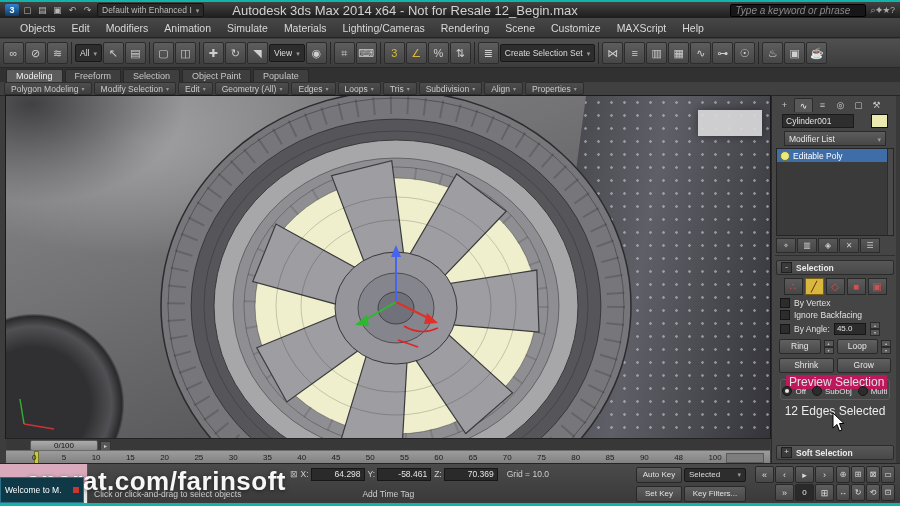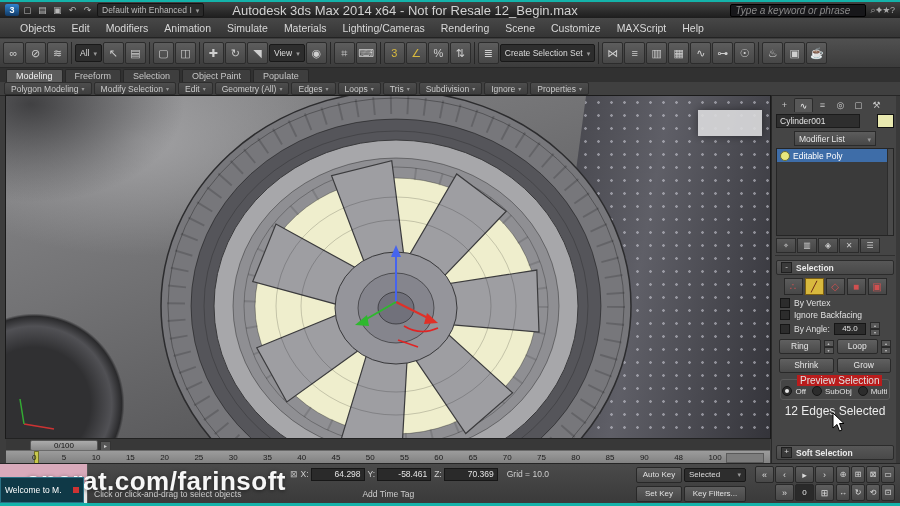--- a/index.html
+++ b/index.html
@@ -89,55 +89,55 @@
   #frame-marker{position:absolute;left:28px;top:0;width:3px;height:12px;background:#c9c94c;border:1px solid #70702a}
   #ruler-end{position:absolute;right:6px;top:2px;width:36px;height:8px;background:#7d7d7d;border:1px solid #5a5a5a}
 
   
   #command-panel{position:absolute;left:771px;top:96px;width:129px;height:367px;box-sizing:border-box;background:#454545;
                  border-left:1px solid #282828;display:flex;flex-direction:column;padding:1px 5px 2px 3px}
   #command-panel::after{content:"";position:absolute;right:0;top:0;width:4px;height:100%;background:#393939}
   #panel-tabs{display:flex;gap:1px;padding:1px 1px 0}
   .ptab{width:17px;height:13px;font-size:9px;color:#c8c8c8;display:flex;align-items:center;justify-content:center;border-radius:2px 2px 0 0}
   .ptab.active{background:#585858;border:1px solid #2b2b2b;border-bottom:none;color:#f2f2f2}
-  #objname-row{display:flex;gap:17px;margin:2px 1px}
+  #objname-row{display:flex;gap:17px;margin:2px 7px}
   #objname{flex:1;height:12px;background:#2e2e2e;border:1px solid #1b1b1b;color:#e2e2e2;font-size:8.5px;padding:0 3px;line-height:12px}
   #objcolor{width:15px;height:12px;background:var(--object_color);border:1px solid #101010}
-  #modlist{display:flex;justify-content:space-between;align-items:center;height:13px;margin:1px 19px 2px;
+  #modlist{display:flex;justify-content:space-between;align-items:center;height:13px;margin:1px 9px 2px;
            background:linear-gradient(#5c5c5c,#474747);border:1px solid #2a2a2a;padding:0 4px;font-size:8.5px;color:#e8e8e8}
   #stackbox{height:86px;background:#3a3a3a;border:1px solid #252525;margin:0 1px;position:relative}
   .stack-item{display:flex;align-items:center;gap:3px;height:13px;padding:0 3px;font-size:8.5px;color:#fff}
   .stack-item.selected{background:var(--selection_blue)}
   .bulb{width:8px;height:8px;border-radius:50%;background:#e9e97d;border:1px solid #6e6e2e;flex:none}
   #stack-scroll{position:absolute;right:0;top:0;width:5px;height:100%;background:#4a4a4a;border-left:1px solid #2c2c2c}
   #stack-tools{display:flex;gap:1px;padding:2px 1px;border-bottom:1px solid #2f2f2f}
   .stool{width:18px;height:13px;background:linear-gradient(#585858,#454545);border:1px solid #2b2b2b;font-size:8px;
          color:#cccccc;display:flex;align-items:center;justify-content:center}
   .rollout{margin:4px 1px 0;background:linear-gradient(#575757,#494949);border:1px solid #2b2b2b;border-radius:2px;
            height:13px;flex:none;display:flex;align-items:center;gap:4px;padding:0 4px;color:#ebebeb;font-size:8.5px;font-weight:bold}
   .rstate{width:9px;height:9px;background:#3a3a3a;border:1px solid #1f1f1f;font-size:8px;line-height:8px;text-align:center;
           color:#ddd;font-weight:normal;flex:none}
   #so-modes{display:flex;gap:2px;justify-content:center;padding:3px 0 2px}
   .so{width:17px;height:15px;background:linear-gradient(#5c5c5c,#474747);border:1px solid #292929;color:#d05050;
       font-size:10px;display:flex;align-items:center;justify-content:center}
   .so.active{background:var(--accent_yellow);color:#591111;border-color:#7d5f10}
   .cbrow{display:flex;align-items:center;gap:4px;padding:1px 5px;font-size:8.5px;color:#e0e0e0}
   .cb{width:8px;height:8px;background:#2c2c2c;border:1px solid #161616;flex:none}
   .numfield{width:26px;height:10px;background:#2c2c2c;border:1px solid #161616;color:#e0e0e0;font-size:8px;
-            text-align:center;padding:0 2px;line-height:10px}
+            text-align:left;padding:0 2px;line-height:10px}
   .spin{display:flex;flex-direction:column}
   .spin i{display:block;width:8px;height:5px;background:#585858;border:1px solid #2a2a2a;font-style:normal;font-size:4px;
           line-height:5px;text-align:center;color:#c5c5c5}
   .spin i.up::before{content:"▴"}
   .spin i.dn::before{content:"▾"}
   .btnrow{display:flex;gap:3px;justify-content:center;align-items:center;padding:2px 4px}
   .pbtn{flex:1;height:13px;background:linear-gradient(#606060,#494949);border:1px solid #292929;border-radius:2px;
         color:#e6e6e6;font-size:8.5px;text-align:center;line-height:13px}
   .group{margin:4px 5px 0;border:1px solid #5b5b5b;border-radius:3px;position:relative;padding:6px 2px 3px}
-  .group-title{position:absolute;top:-5px;left:16px;background:#b91c1c;padding:0 3px;font-size:10px;color:#e0e0e0}
+  .group-title{position:absolute;top:-5px;left:5px;background:#be185d;padding:0 3px;font-size:12px;color:#e0e0e0}
   #preview-radios{display:flex;gap:6px;justify-content:center}
   .radio-item{display:flex;align-items:center;gap:3px;font-size:8px;color:#e0e0e0}
   .radio{width:8px;height:8px;border-radius:50%;background:#2c2c2c;border:1px solid #161616;position:relative;flex:none}
   .radio.on::after{content:"";position:absolute;inset:2px;border-radius:50%;background:#e8e8e8}
   #sel-status{text-align:center;font-size:12px;color:#ececec;padding:4px 0 0}
   #soft-rollout{margin-top:auto;margin-bottom:1px}
 
   
   #statusbar{position:absolute;left:0;top:463px;width:900px;height:40px;background:linear-gradient(#4a4a4a,#3a3a3a);
              border-top:1px solid #252525;box-sizing:border-box}
@@ -275,21 +275,21 @@
     </div>
   <div id="ribbon-sections">
       <div class="rsec">Polygon Modeling</div>
       <div class="rsec">Modify Selection</div>
       <div class="rsec">Edit</div>
       <div class="rsec">Geometry (All)</div>
       <div class="rsec">Edges</div>
       <div class="rsec">Loops</div>
       <div class="rsec">Tris</div>
       <div class="rsec">Subdivision</div>
-      <div class="rsec">Ignore</div>
+      <div class="rsec">Align</div>
       <div class="rsec">Properties</div>
     </div>
 
   <div id="viewport">
     <div id="vp-blob-light"></div>
     <div id="vp-blob-dark-tl"></div>
     <div id="vp-structure"></div>
     <div id="vp-white"></div>
     <div id="vp-wheel-bl"></div>
     <svg id="wheel-svg" width="764" height="342" viewBox="0 0 764 342">

